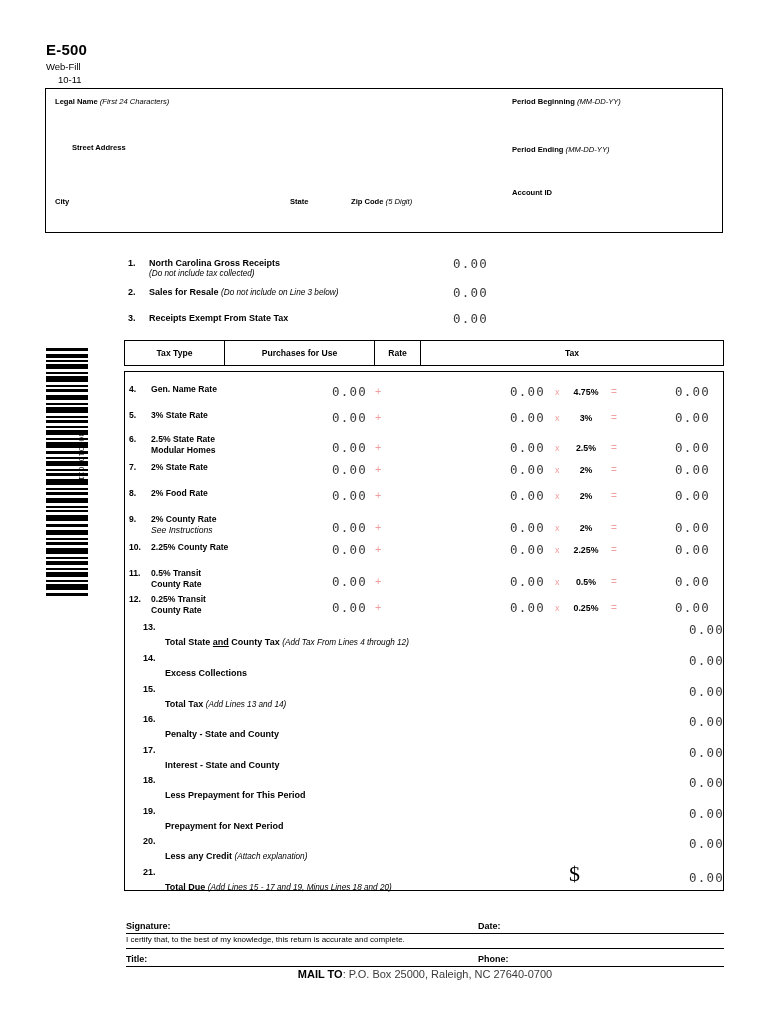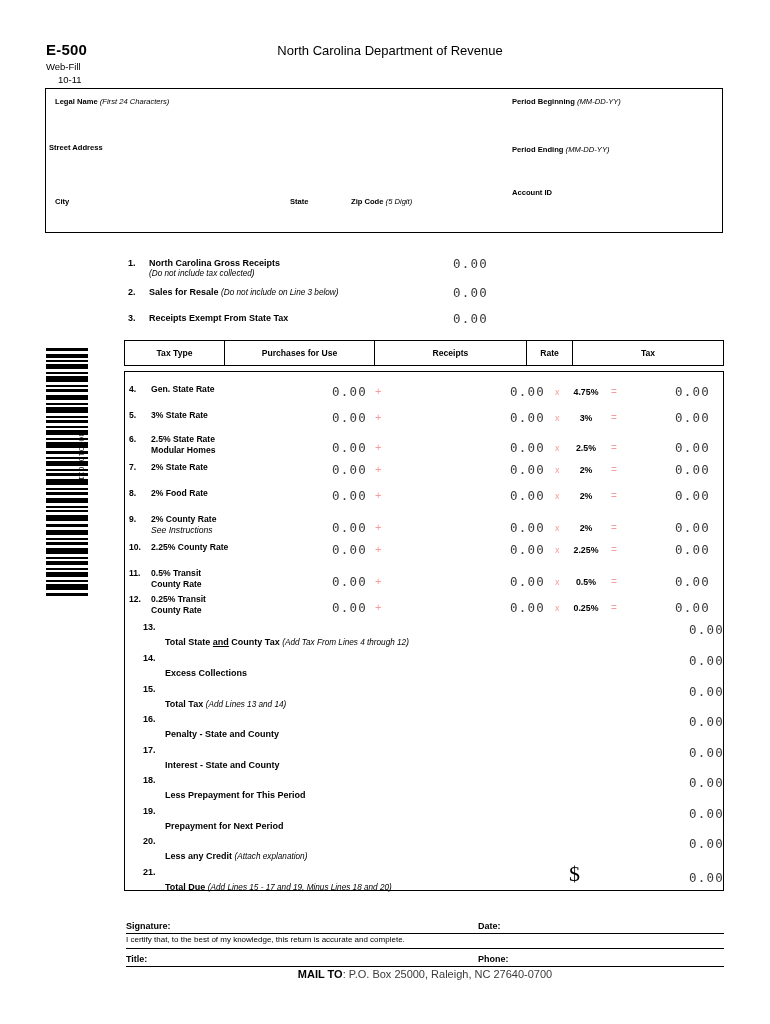--- a/index.html
+++ b/index.html
@@ -346,29 +346,28 @@
 </head>
 <body>
 
 <div class="form-code">
   <div class="code">E-500</div>
   <div class="webfill">Web-Fill</div>
   <div class="rev">10-11</div>
 </div>
 
 <div class="title-block">
-  <div class="sub-title">North Carolina Department of Revenue</div>
 </div>
 
 <div class="addr-box">
   <div class="fld-label" style="left:9px; top:8px;">
     <span>Legal Name</span>
     <i>(First 24 Characters)</i>
   </div>
-  <div class="fld-label" style="left:3px; top:54px;">Street Address</div>
+  <div class="fld-label" style="left:26px; top:54px;">Street Address</div>
   <div class="fld-label" style="left:9px; top:108px;">City</div>
   <div class="fld-label" style="left:244px; top:108px;">State</div>
   <div class="fld-label" style="left:305px; top:108px;">
     <span>Zip Code</span>
     <i>(5 Digit)</i>
   </div>
   <div class="fld-label" style="left:466px; top:8px;">
     <span>Period Beginning</span>
     <i>(MM-DD-YY)</i>
   </div>
@@ -443,30 +442,29 @@
       <rect x="2" y="236" width="42" height="6"></rect>
       <rect x="2" y="245" width="42" height="3"></rect>
     </g>
   </svg>
 </div>
 <div class="barcode-num">8000104011</div>
 
 <div class="tbl-head">
   <div class="th th-taxtype">Tax Type</div>
   <div class="th th-purchases">Purchases for Use</div>
-  <div class="th th-receipts">Receipts</div>
   <div class="th th-rate">Rate</div>
   <div class="th th-tax">Tax</div>
 </div>
 
 <div class="tbl-body">
   <div id="rate-rows-host">
       <div class="rate-row" style="top: 12px;">
         <span class="rn">4.</span>
-        <span class="rl"><span>Gen. State Rate</span></span>
+        <span class="rl"><span>Gen. Name Rate</span></span>
         <span class="purch amt" style="top:0px;">0.00</span>
         <span class="op-plus" style="top:1px;">+</span>
         <span class="recpt amt" style="top:0px;">0.00</span>
         <span class="op-times" style="top:3px;">x</span>
         <span class="rt" style="top:3px;">4.75%</span>
         <span class="op-eq" style="top:2px;">=</span>
         <span class="taxv amt" style="top:0px;">0.00</span>
       </div>
       <div class="rate-row" style="top: 38px;">
         <span class="rn">5.</span>

